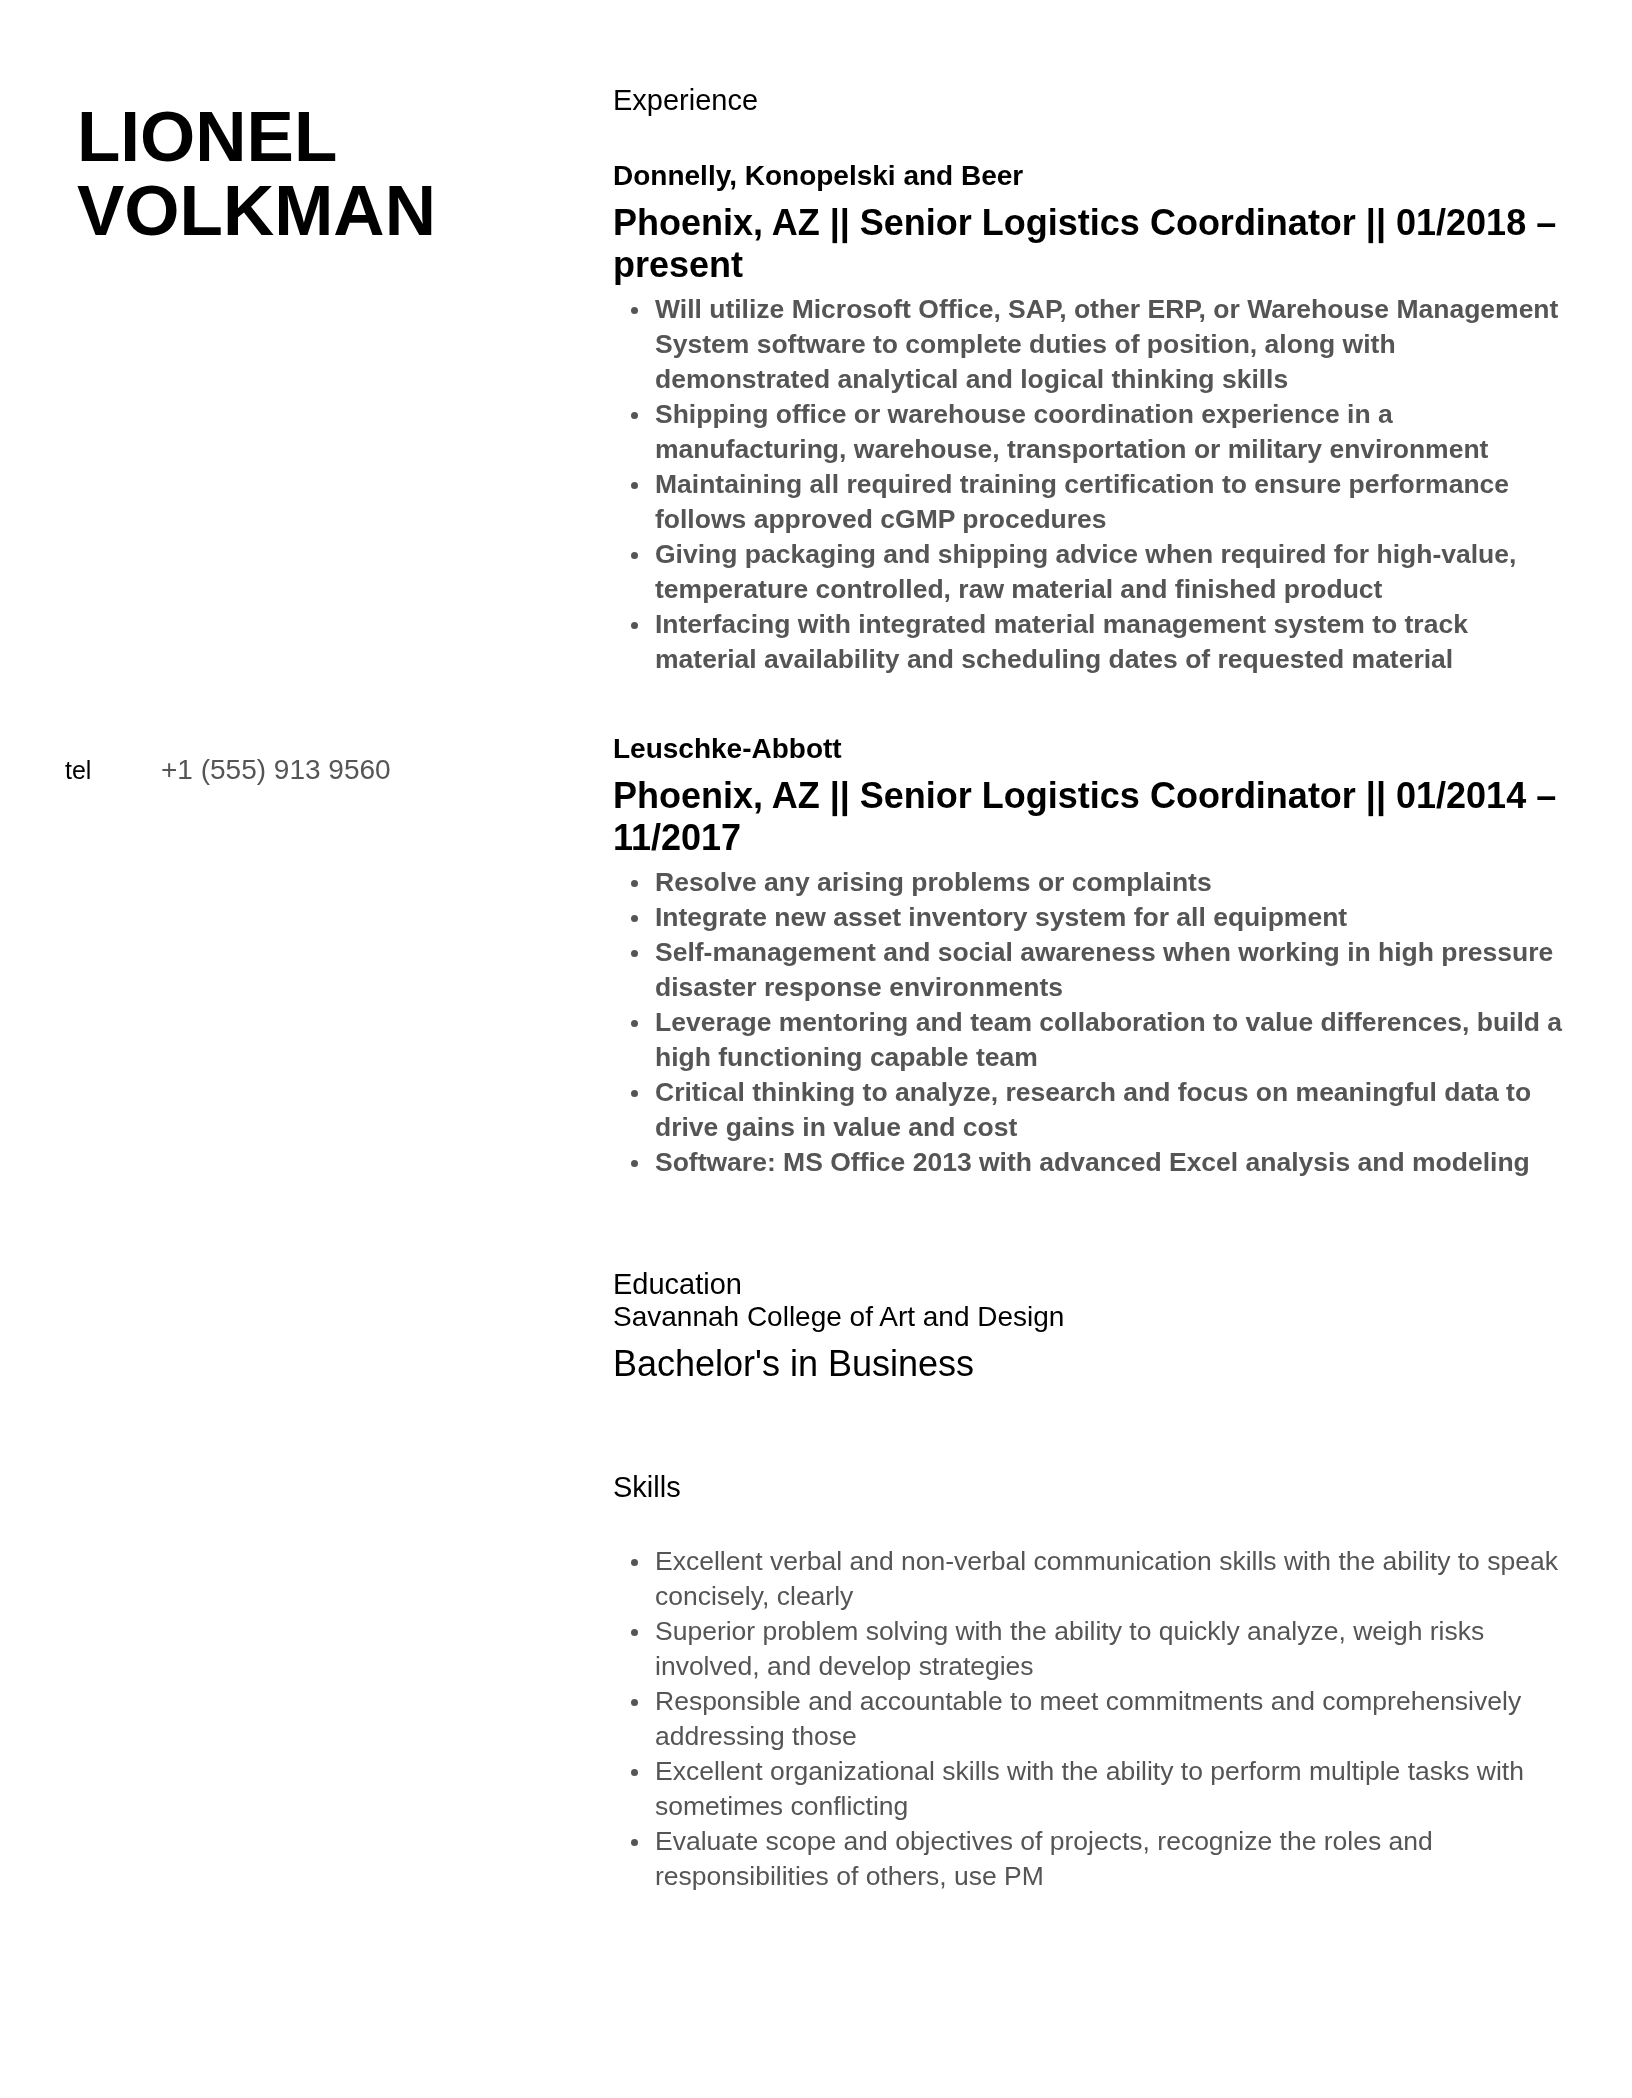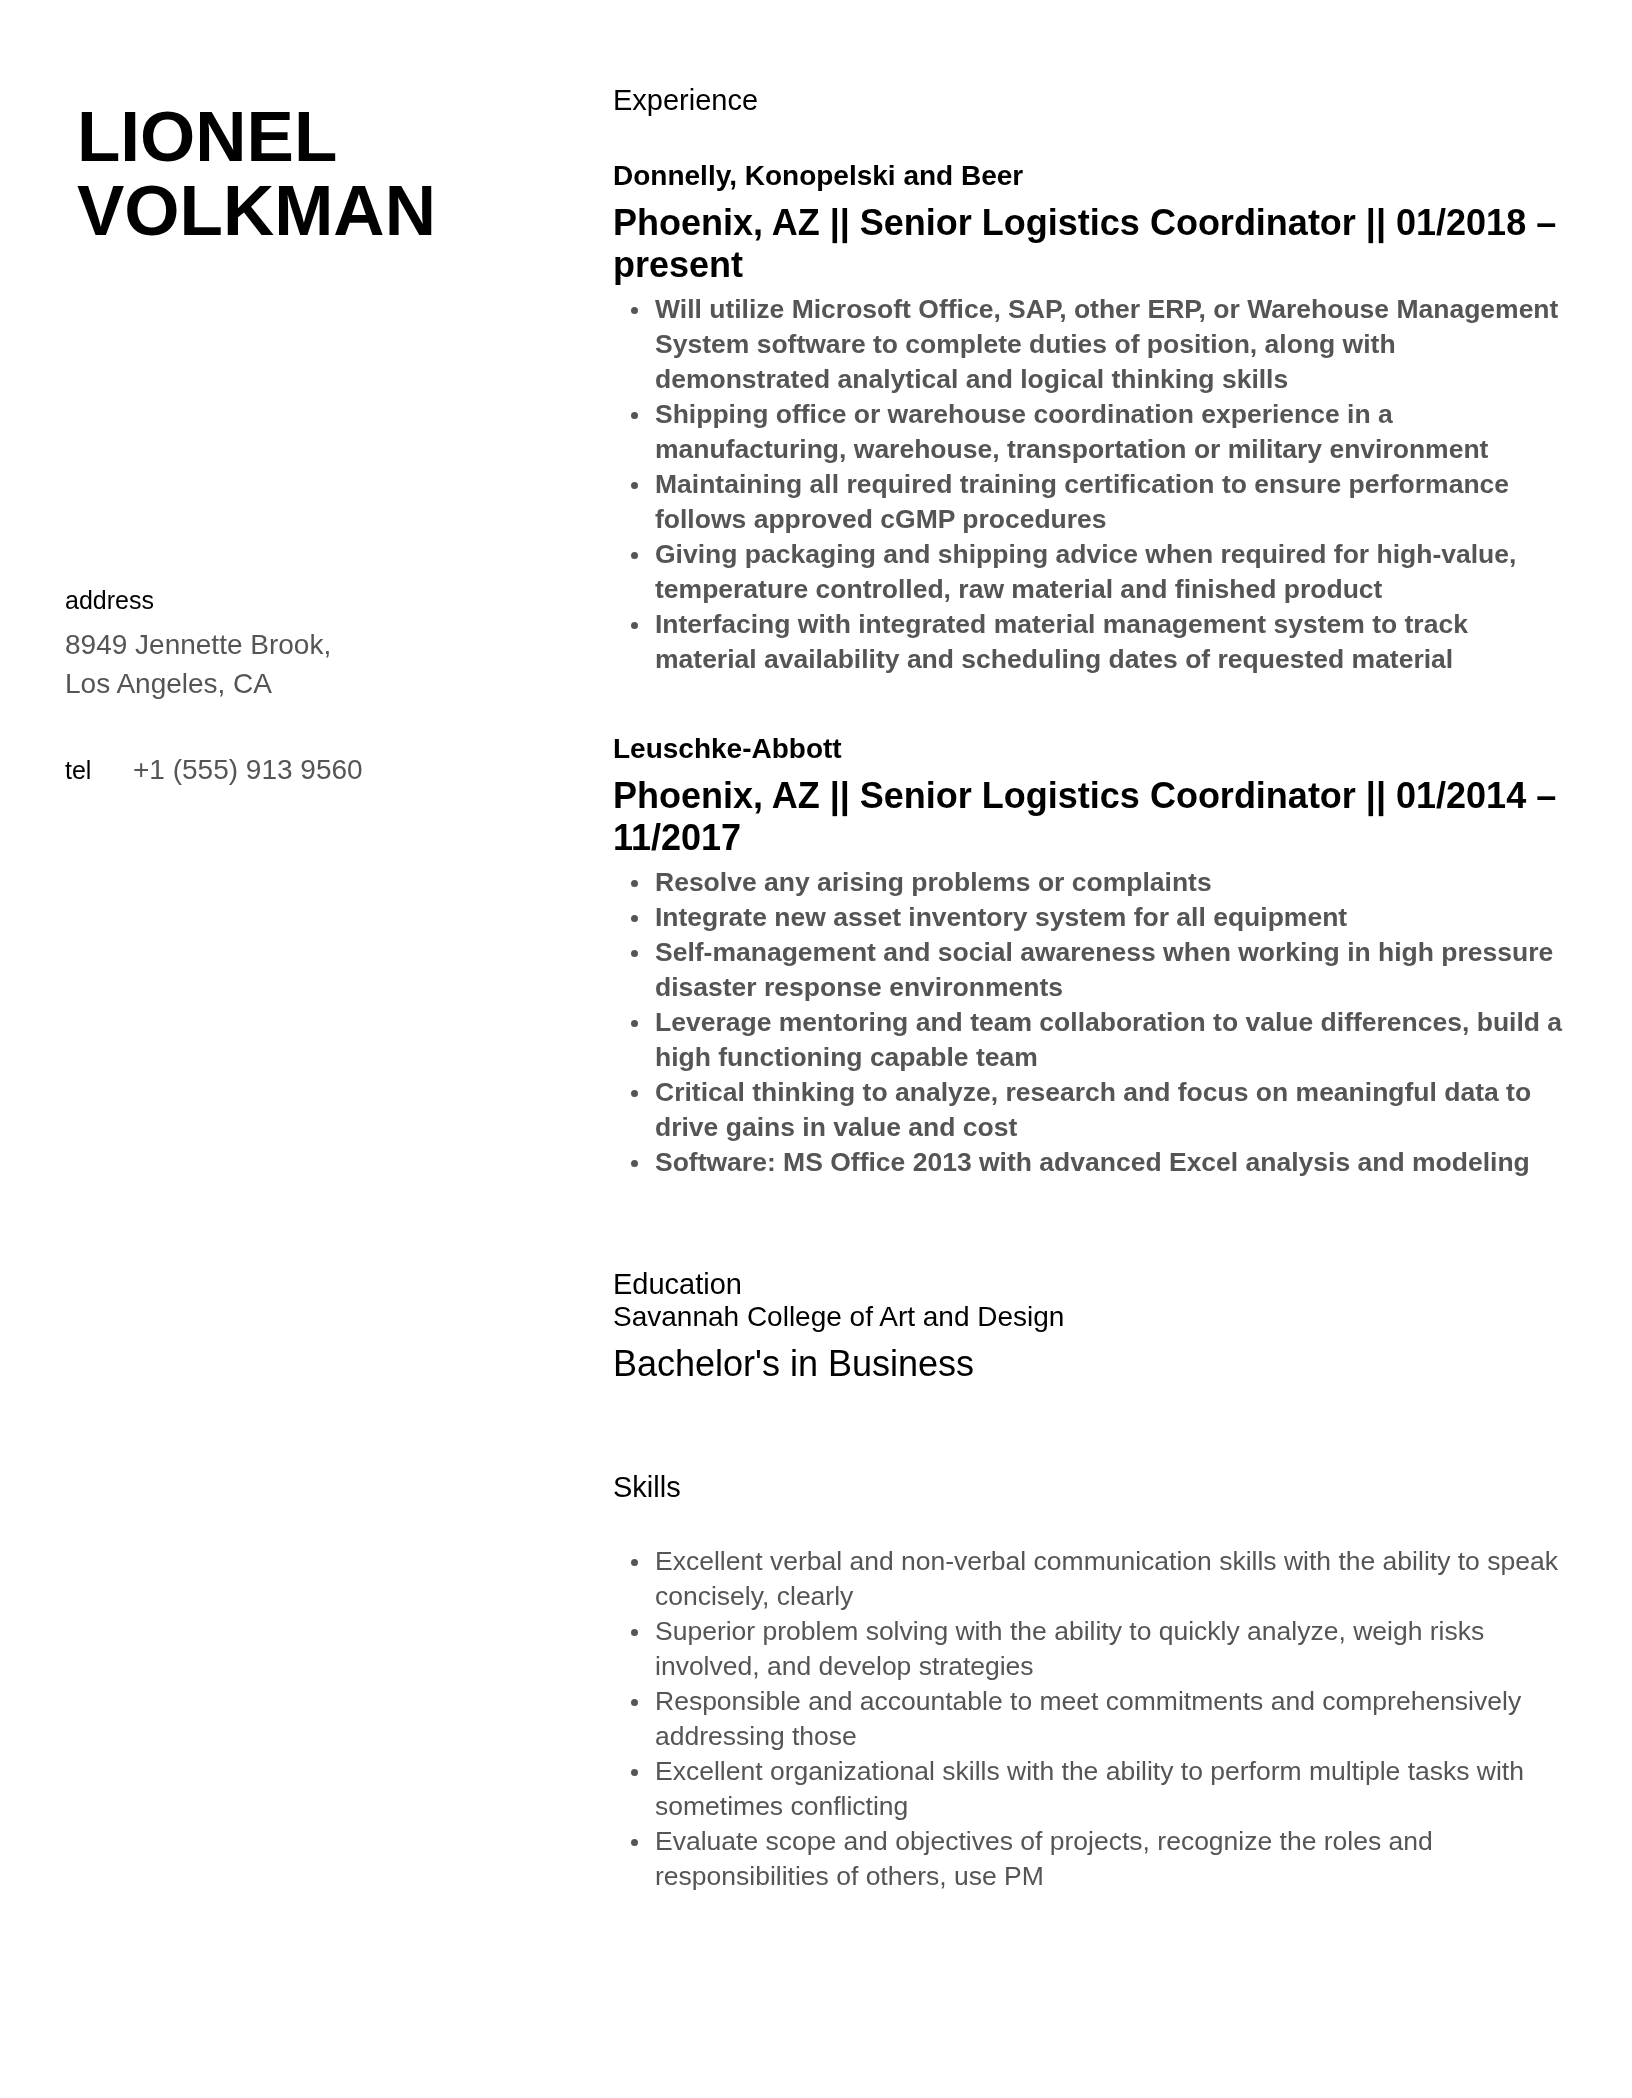--- a/index.html
+++ b/index.html
@@ -8,21 +8,21 @@
       font-family: "Liberation Sans", sans-serif; color: #000;
     }
     .left { position: absolute; left: 65px; top: 88px; width: 480px; }
     .name {
       font-size: 71px; line-height: 74px; font-weight: 700; margin: 12px;
       letter-spacing: 0px; color: #000;
     }
     .contact-label { font-size: 25px; color: #000; }
     .addr-block { position: absolute; top: 498px; left: 0; }
     .addr-lines { margin-top: 10px; font-size: 28px; line-height: 39px; color: #555; }
-    .tel-row { position: absolute; top: 666px; left: 0; display: flex; align-items: baseline; }
+    .tel-row { position: absolute; top: 666px; left: 0; display: flex; align-items: baseline; gap: 28px; }
     .tel-row .contact-label { width: 68px; }
     .tel-val { font-size: 28px; color: #555; }
 
     .right { position: absolute; left: 613px; top: 84px; width: 960px; }
     .section-title { font-size: 29px; color: #000; margin: 0; font-weight: 400; }
     .job { margin-top: 0; font-weight: bold; }
     .company { font-size: 28px; color: #000; }
     .meta { font-size: 36px; color: #000; margin-top: 10px; }
     ul.bullets {
       list-style: none; margin: 6px 0 0 0; padding: 0 0 0 42px;
@@ -36,27 +36,20 @@
   </style>
 </head>
 <body>
 
 <div class="left">
   <h1 class="name">
     <span>LIONEL</span><br>
     <span>VOLKMAN</span>
   </h1>
 
-  <div class="addr-block">
-    <div class="contact-label">address</div>
-    <div class="addr-lines">
-      <div>8949 Jennette Brook,</div>
-      <div>Los Angeles, CA</div>
-    </div>
-  </div>
 
   <div class="tel-row">
     <span class="contact-label">tel</span>
     <span class="tel-val">+1 (555) 913 9560</span>
   </div>
 </div>
 
 <div class="right">
 
   <section>

